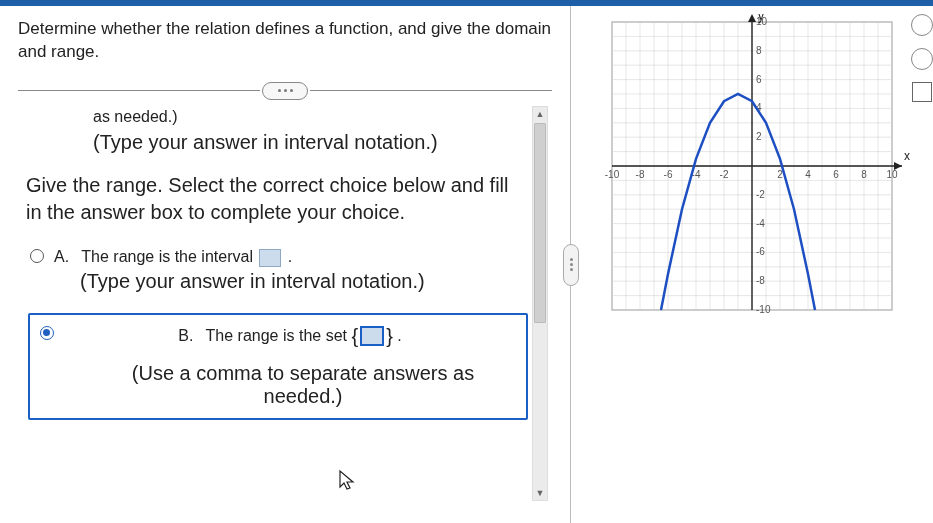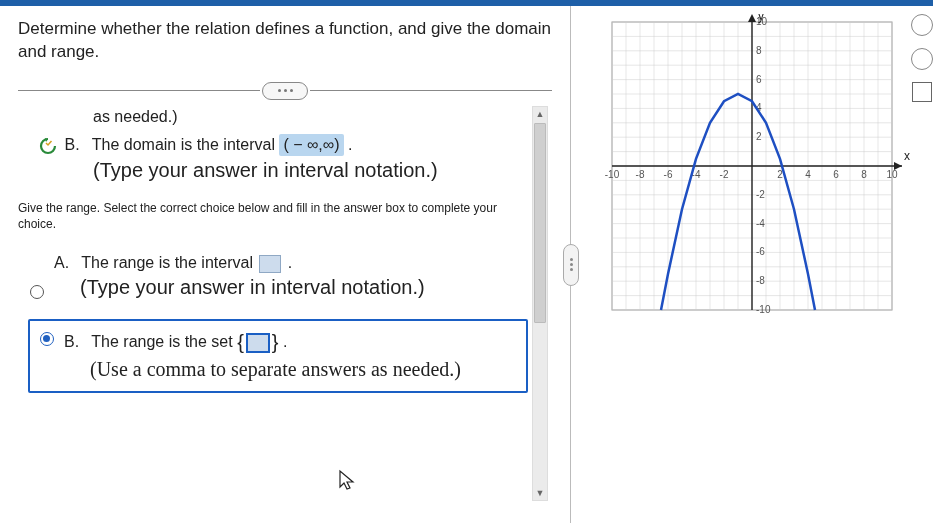--- a/index.html
+++ b/index.html
@@ -74,27 +74,27 @@
       padding-top: 1px;
     }
     .highlight-ans {
       background: #b9d6ef;
       padding: 0 4px;
       border-radius: 2px;
       display: inline-block;
     }
     .hint { font-size: 20px; }
     .prompt-text {
-      font-size: 12px;
+      font-size: 20px;
       line-height: 1.35;
-      margin: 16px 0 14px;
+      margin: 16px 8px 14px;
     }
     .radio-row {
       display: flex;
-      align-items: flex-end;
+      align-items: flex-start;
       padding-left: 12px;
       margin: 20px 0;
     }
     .radio {
       width: 14px; height: 14px;
       border: 1.5px solid #555;
       border-radius: 50%;
       margin-top: 3px;
       margin-right: 10px;
       flex-shrink: 0;
@@ -119,20 +119,21 @@
     }
     .ans-box.active {
       border: 2px solid #1a5fc4;
       width: 24px; height: 20px;
     }
     .selected-frame {
       border: 2px solid #1a5fc4;
       border-radius: 2px;
       padding: 8px 10px 10px;
       margin: 4px 0 0 10px;
+      text-align: center;
     }
     .opt-text { font-size: 16px; line-height: 1.35; }
     .brace { font-size: 20px; vertical-align: middle; }
     .cursor-svg {
       position: absolute;
       bottom: 10px;
       left: 320px;
       pointer-events: none;
     }
     .scrollbar {
@@ -236,33 +237,20 @@
         <span class="dot"></span>
           <span class="dot"></span>
           <span class="dot"></span>
       </div>
       <div class="sep-line"></div>
     </div>
 
     <div class="scroll-content">
       <div class="indent-2">as needed.)</div>
 
-      <div class="option-b-row">
-        <span class="retry-icon">
-          <svg width="20" height="20" viewBox="0 0 20 20">
-            <path d="M10 3 A7 7 0 1 0 17 10" stroke="#2a8a3a" stroke-width="2.2" fill="none"></path>
-            <path d="M7 2 L10 3 L8 6 Z" fill="#2a8a3a"></path>
-            <path d="M8 7 l2 2 l3.5 -4" stroke="#d4a020" stroke-width="1.5" fill="none"></path>
-          </svg>
-        </span>
-        <span class="opt-label">B.</span>
-        <span class="opt-text">
-          <span>The domain is the interval </span><span class="highlight-ans">( − ∞,∞)</span><span> .</span>
-        </span>
-      </div>
       <div class="indent-2 hint">(Type your answer in interval notation.)</div>
 
       <div class="prompt-text">Give the range. Select the correct choice below and fill in the answer box to complete your choice.</div>
 
       <div class="radio-row">
         <div class="radio"></div>
         <div style="flex:1">
           <span class="opt-label">A.</span>
           <span class="opt-text">
             <span>The range is the interval </span><span class="ans-box"></span><span> .</span>
@@ -272,21 +260,21 @@
       </div>
 
       <div class="selected-frame">
         <div style="display:flex;align-items:flex-start;">
           <div class="radio selected"></div>
           <div style="flex:1">
             <span class="opt-label">B.</span>
             <span class="opt-text">
               <span>The range is the set </span><span class="brace">{</span><span class="ans-box active"></span><span class="brace">}</span><span> .</span>
             </span>
-            <div class="hint" style="padding-left:26px; margin-top:2px;font-family:Liberation Serif, serif;">(Use a comma to separate answers as needed.)</div>
+            <div class="hint" style="padding-left:26px; margin-top:12px;">(Use a comma to separate answers as needed.)</div>
           </div>
         </div>
       </div>
 
       <svg class="cursor-svg" width="20" height="22">
         <path d="M2 2 L2 18 L6 14 L9 20 L12 19 L9 13 L15 13 Z" fill="#fff" stroke="#222" stroke-width="1.2"></path>
       </svg>
 
       <div class="scrollbar">
         <div class="scroll-arrow up">▲</div>

